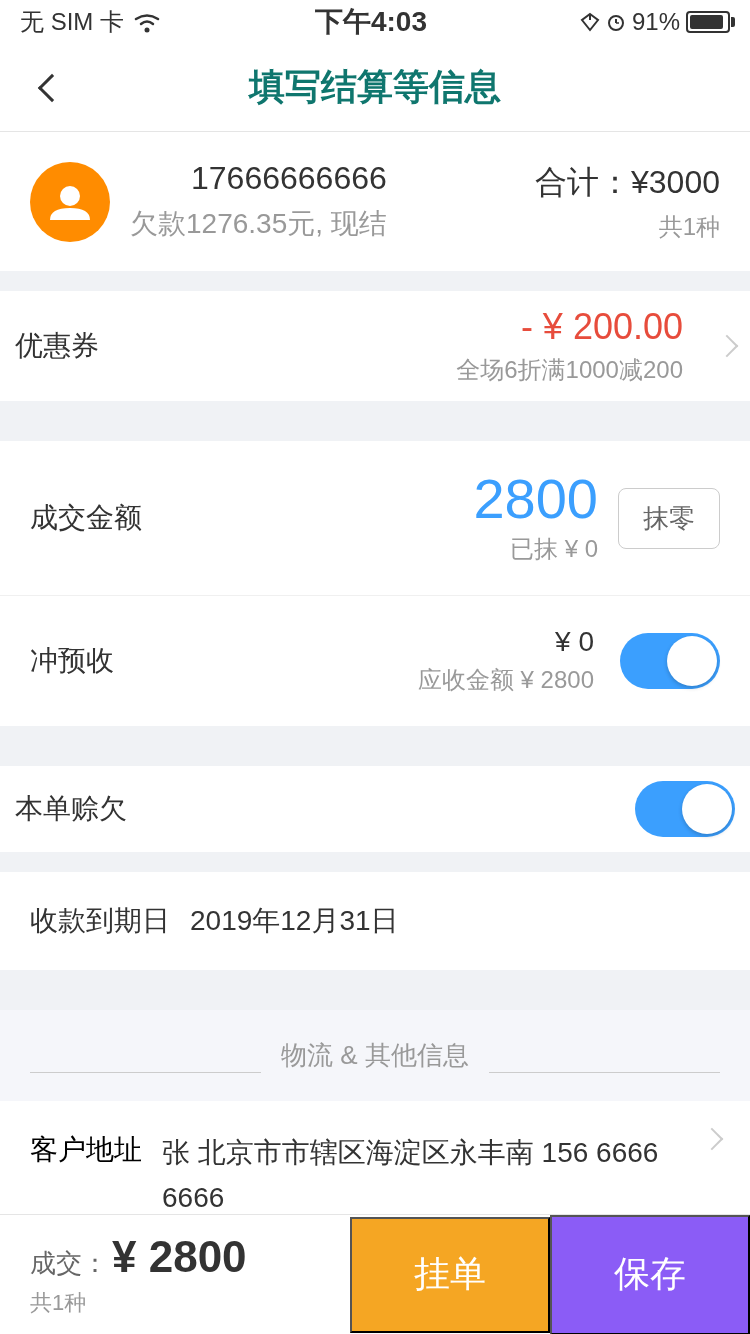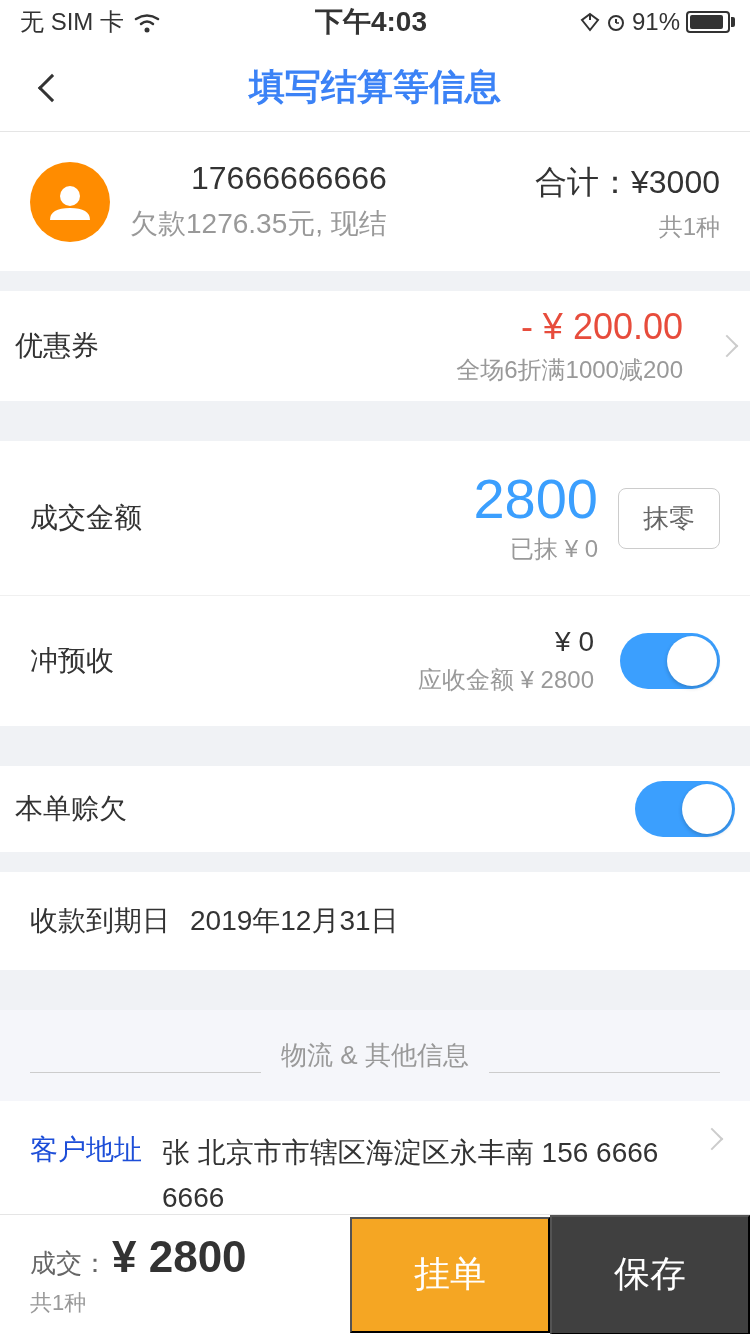--- a/index.html
+++ b/index.html
@@ -79,21 +79,21 @@
     .nav-back-arrow {
       width: 20px;
       height: 20px;
       border-left: 3px solid #333;
       border-bottom: 3px solid #333;
       transform: rotate(45deg);
     }
     .nav-title {
       font-size: 36px;
       font-weight: 600;
-      color: #3b82f6;
+      color: #0f766e;
     }
 
     
     .content {
       width: 100%;
       background: #f0f2f5;
     }
 
     
     .card {
@@ -253,21 +253,21 @@
 
     
     .address-row {
       background: #fff;
       padding: 30px;
       display: flex;
       align-items: flex-start;
       justify-content: space-between;
       gap: 20px;
     }
-    .address-label { font-size: 28px; color: #1d4ed8; flex-shrink: 0; }
+    .address-label { font-size: 28px; color: #000000; flex-shrink: 0; }
     .address-content { font-size: 28px; color: #333; flex: 1; line-height: 1.6; }
 
     
     .bottom-bar {
       position: fixed;
       bottom: 0;
       width: 750px;
       height: 120px;
       background: #fff;
       display: flex;
@@ -290,21 +290,21 @@
       display: flex;
       align-items: center;
       justify-content: center;
       font-size: 36px;
       color: #fff;
       cursor: pointer;
     }
     .bottom-btn-save {
       width: 200px;
       height: 120px;
-      background: #404040;
+      background: #8b5cf6;
       display: flex;
       align-items: center;
       justify-content: center;
       font-size: 36px;
       color: #fff;
       cursor: pointer;
     }
 
     
     .bottom-spacer { height: 140px; }

